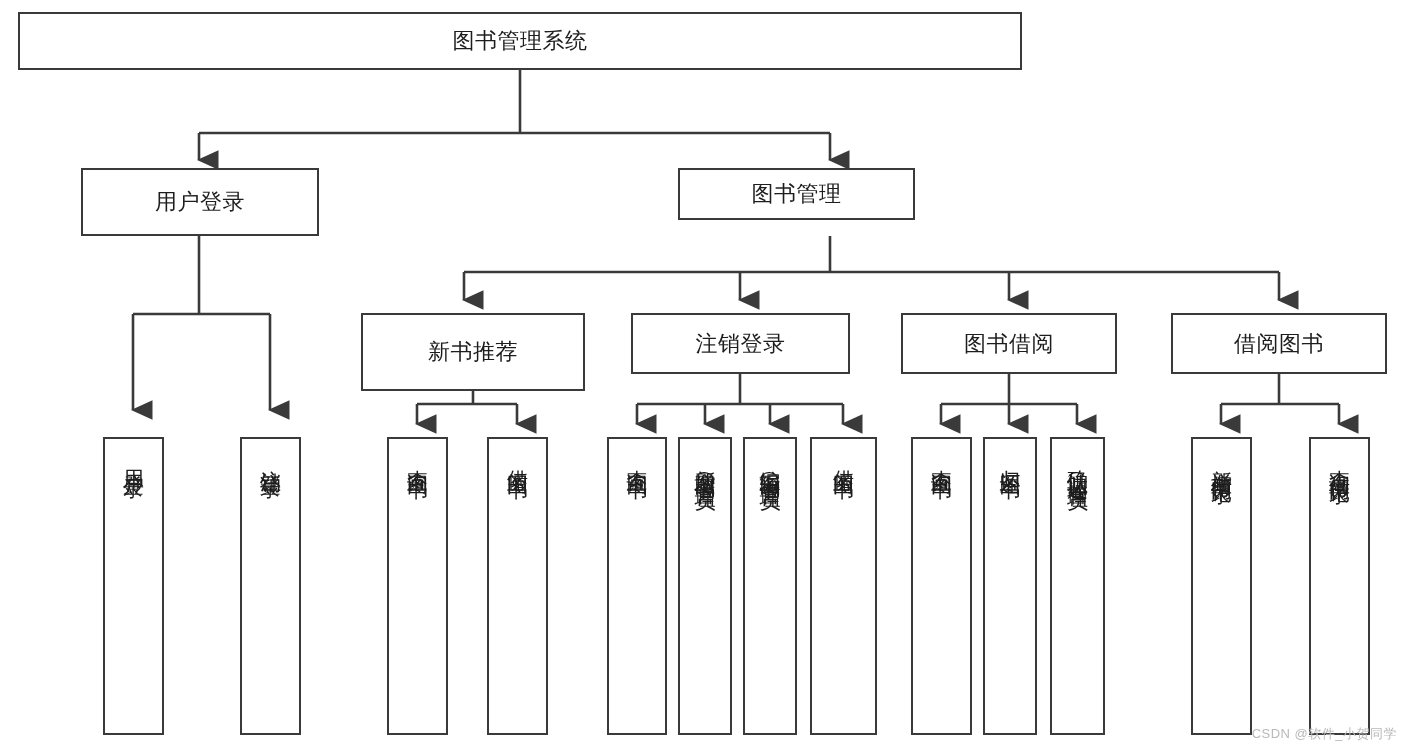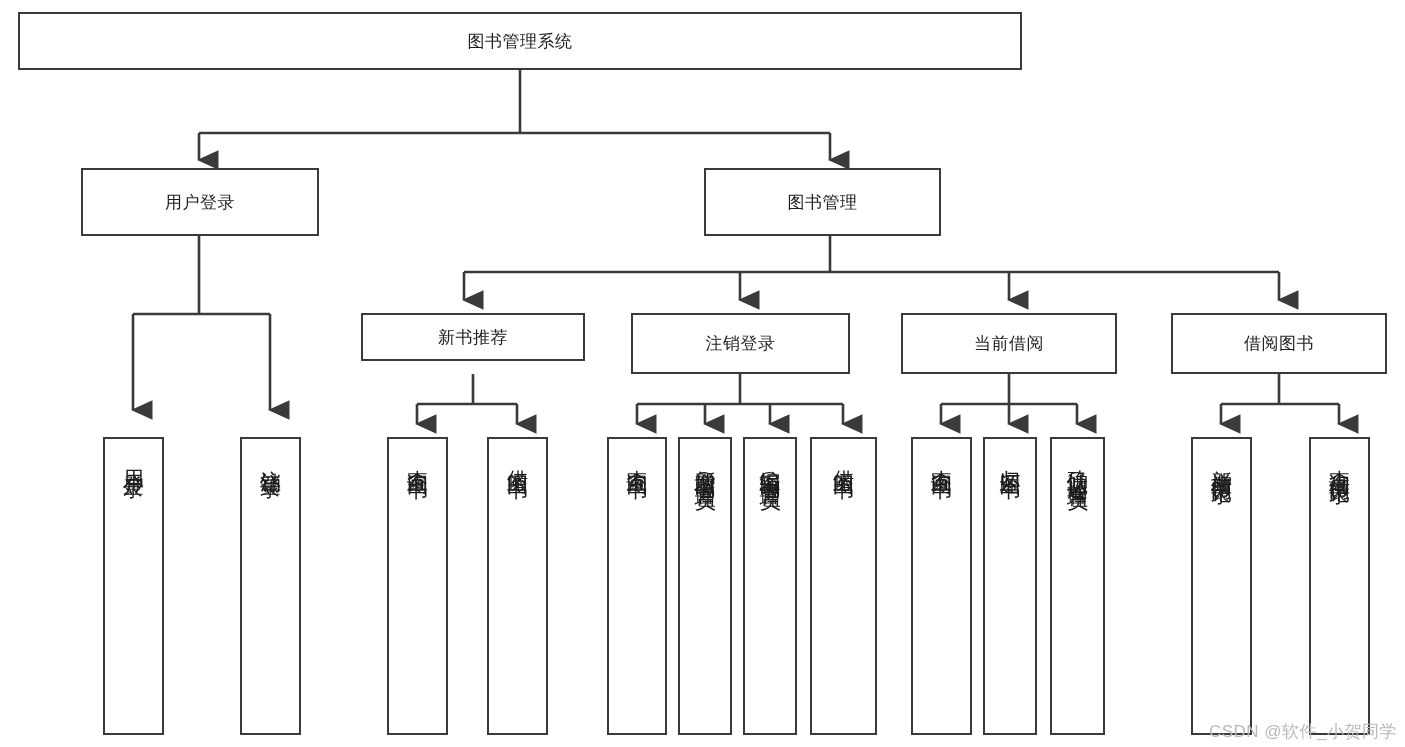--- a/index.html
+++ b/index.html
@@ -28,40 +28,40 @@
     position: absolute;
     box-sizing: border-box;
     border: 2.5px solid #3a3a3a;
     background: #ffffff;
     display: flex;
     align-items: center;
     justify-content: center;
     color: #1d1d1d;
   }
   .node.horiz {
-    font-size: 17px;
+    font-size: 22px;
     letter-spacing: 0.5px;
   }
   .node.vert {
     font-size: 21px;
     padding-top: 14px;
     align-items: flex-start;
   }
   .node.vert .vtext {
     writing-mode: vertical-rl;
     text-orientation: upright;
     line-height: 1.05;
     letter-spacing: 3px;
     white-space: nowrap;
   }
   .watermark {
     position: absolute;
     right: 8px;
     bottom: 4px;
-    font-size: 17px;
+    font-size: 13px;
     color: #b9b9b9;
     letter-spacing: 0.5px;
     white-space: nowrap;
     pointer-events: none;
   }
 </style>
 </head>
 <body>
 
 <div id="canvas">
@@ -117,32 +117,32 @@
     </g>
   </svg>
 
   <div class="node horiz" style="left:18px; top:12px; width:1004px; height:58px;">
     <span>图书管理系统</span>
   </div>
 
   <div class="node horiz" style="left:81px; top:168px; width:238px; height:68px;">
     <span>用户登录</span>
   </div>
-  <div class="node horiz" style="left:704px; top:168px; width:237px; height:68px;">
+  <div class="node horiz" style="left:678px; top:168px; width:237px; height:52px;">
     <span>图书管理</span>
   </div>
 
-  <div class="node horiz" style="left:361px; top:313px; width:224px; height:48px;">
+  <div class="node horiz" style="left:361px; top:313px; width:224px; height:78px;">
     <span>新书推荐</span>
   </div>
   <div class="node horiz" style="left:631px; top:313px; width:219px; height:61px;">
     <span>注销登录</span>
   </div>
   <div class="node horiz" style="left:901px; top:313px; width:216px; height:61px;">
-    <span>当前借阅</span>
+    <span>图书借阅</span>
   </div>
   <div class="node horiz" style="left:1171px; top:313px; width:216px; height:61px;">
     <span>借阅图书</span>
   </div>
 
   <div class="node vert" style="left:103px; top:437px; width:61px; height:298px;">
     <span class="vtext">用户登录</span>
   </div>
   <div class="node vert" style="left:240px; top:437px; width:61px; height:298px;">
     <span class="vtext">注销登录</span>

